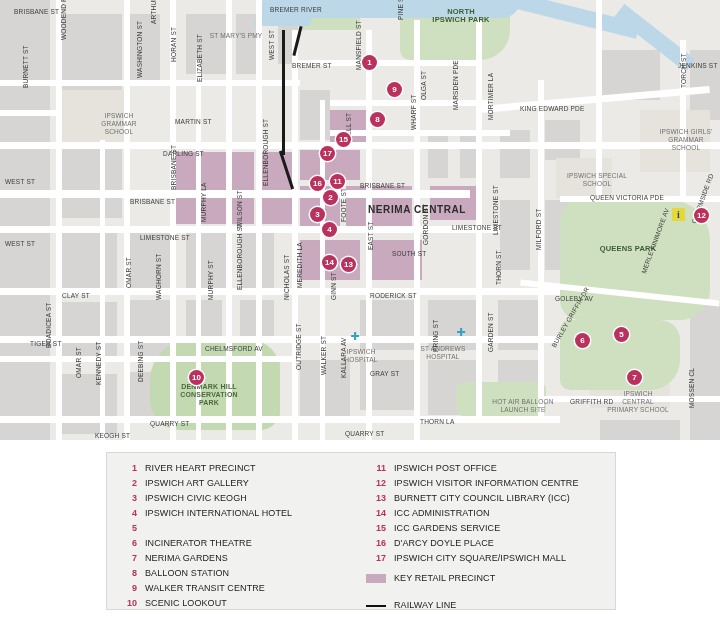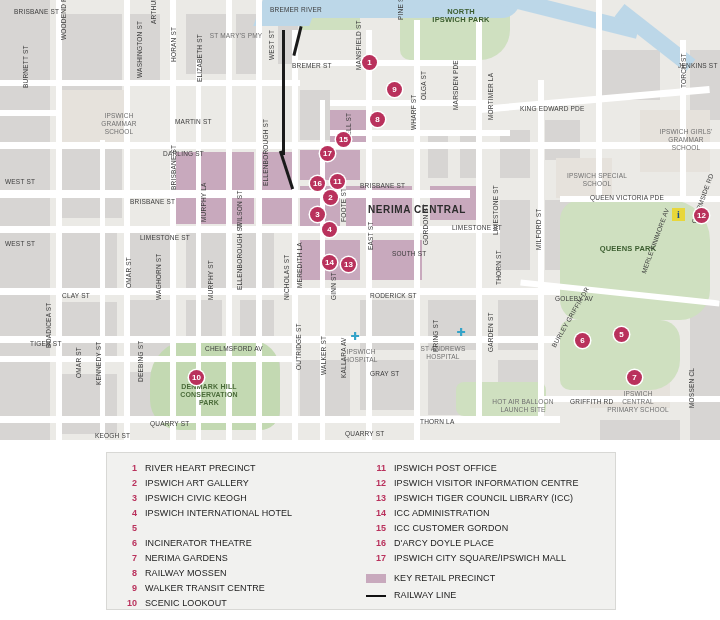--- a/index.html
+++ b/index.html
@@ -325,21 +325,21 @@
         <div class="legrow">
           <div class="legnum">6</div>
           <div class="legtxt">INCINERATOR THEATRE</div>
         </div>
         <div class="legrow">
           <div class="legnum">7</div>
           <div class="legtxt">NERIMA GARDENS</div>
         </div>
         <div class="legrow">
           <div class="legnum">8</div>
-          <div class="legtxt">RAILWAY MOSSEN</div>
+          <div class="legtxt">BALLOON STATION</div>
         </div>
         <div class="legrow">
           <div class="legnum">9</div>
           <div class="legtxt">WALKER TRANSIT CENTRE</div>
         </div>
         <div class="legrow">
           <div class="legnum">10</div>
           <div class="legtxt">SCENIC LOOKOUT</div>
         </div>
       </div>
@@ -347,41 +347,41 @@
         <div class="legrow">
           <div class="legnum">11</div>
           <div class="legtxt">IPSWICH POST OFFICE</div>
         </div>
         <div class="legrow">
           <div class="legnum">12</div>
           <div class="legtxt">IPSWICH VISITOR INFORMATION CENTRE</div>
         </div>
         <div class="legrow">
           <div class="legnum">13</div>
-          <div class="legtxt">IPSWICH TIGER COUNCIL LIBRARY (ICC)</div>
+          <div class="legtxt">BURNETT CITY COUNCIL LIBRARY (ICC)</div>
         </div>
         <div class="legrow">
           <div class="legnum">14</div>
           <div class="legtxt">ICC ADMINISTRATION</div>
         </div>
         <div class="legrow">
           <div class="legnum">15</div>
-          <div class="legtxt">ICC CUSTOMER GORDON</div>
+          <div class="legtxt">ICC GARDENS SERVICE</div>
         </div>
         <div class="legrow">
           <div class="legnum">16</div>
           <div class="legtxt">D'ARCY DOYLE PLACE</div>
         </div>
         <div class="legrow">
           <div class="legnum">17</div>
           <div class="legtxt">IPSWICH CITY SQUARE/IPSWICH MALL</div>
         </div>
         <div class="legrow" style="margin-top: 6px;">
           <div class="legswatch sw-retail"></div>
           <div class="legtxt">KEY RETAIL PRECINCT</div>
         </div>
-        <div class="legrow" style="margin-top: 3px;">
+        <div class="legrow" style="margin-top: 13px;">
           <div class="legswatch sw-rail"></div>
           <div class="legtxt">RAILWAY LINE</div>
         </div>
       </div>
   </div>
 </div>
 
 </body></html>

